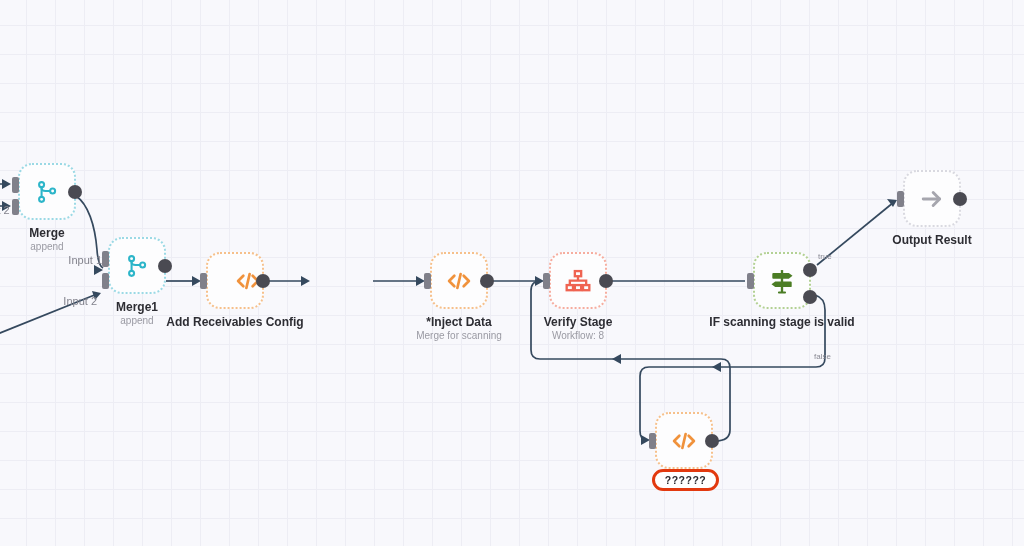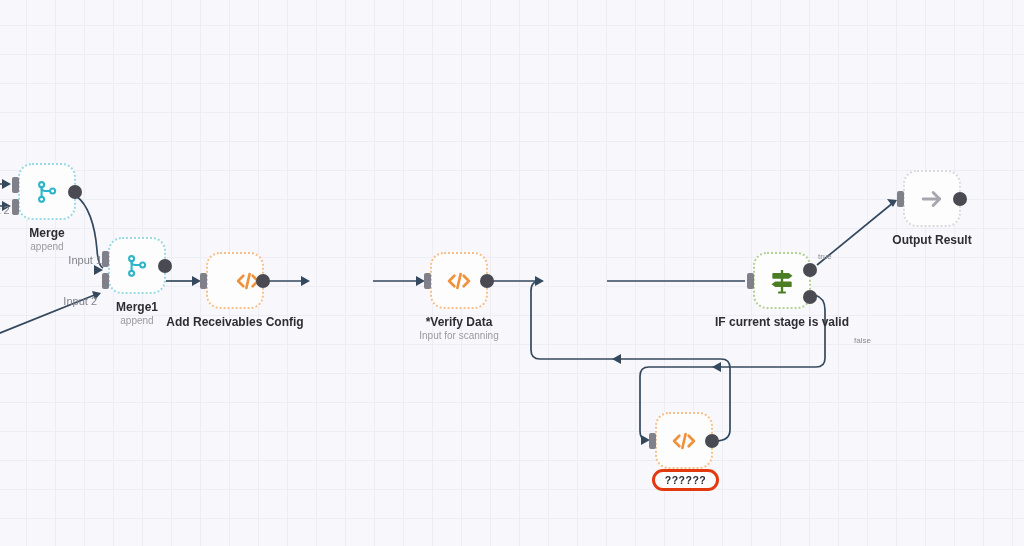--- a/index.html
+++ b/index.html
@@ -172,44 +172,62 @@
     <span class="bar"></span>
     <svg class="icon" width="28" height="28" viewBox="0 0 24 24">
       <g stroke="#f0923c" stroke-width="2.3" fill="none" stroke-linecap="round" stroke-linejoin="round">
         <polyline points="8,7.5 3.5,12 8,16.5"></polyline>
         <polyline points="16,7.5 20.5,12 16,16.5"></polyline>
         <path d="M13.4 6 L10.6 18"></path>
       </g>
     </svg>
     <span class="dot"></span>
     <div class="nlabel">
-      <div class="title">*Verify Data</div>
-      <div class="sub">Input for scanning</div>
-    </div>
-  </div>
-
+      <div class="title">*Inject Data</div>
+      <div class="sub">Merge for scanning</div>
+    </div>
+  </div>
+
+  <div class="node n-subwf" style="left:549px; top:252px;">
+    <span class="bar"></span>
+    <svg class="icon" width="28" height="28" viewBox="0 0 24 24">
+      <g stroke="#ef6351" stroke-width="2" fill="none">
+        <rect x="9.3" y="3.5" width="5.4" height="4.4"></rect>
+        <rect x="2.3" y="15.5" width="5.4" height="4.4"></rect>
+        <rect x="9.3" y="15.5" width="5.4" height="4.4"></rect>
+        <rect x="16.3" y="15.5" width="5.4" height="4.4"></rect>
+        <path d="M12 7.9 V11.7"></path>
+        <path d="M5 15.5 V11.7 H19 V15.5"></path>
+      </g>
+    </svg>
+    <span class="dot"></span>
+    <div class="nlabel">
+      <div class="title">Verify Stage</div>
+      <div class="sub">Workflow: 8</div>
+    </div>
+  </div>
 
   <div class="node n-if" style="left:753px; top:252px;">
     <span class="bar"></span>
     <svg class="icon" width="28" height="28" viewBox="0 0 24 24">
       <g fill="#4b7d24" stroke="none">
         <rect x="11" y="2.5" width="2" height="19" rx="0.6"></rect>
         <rect x="8.5" y="21" width="7" height="1.8" rx="0.9"></rect>
         <path d="M4.5 5.2 H17.8 L21 7.6 L17.8 10 H4.5 Q3.7 10 3.7 9.2 V6 Q3.7 5.2 4.5 5.2 Z"></path>
         <path d="M19.5 12.4 H6.2 L3 14.8 L6.2 17.2 H19.5 Q20.3 17.2 20.3 16.4 V13.2 Q20.3 12.4 19.5 12.4 Z"></path>
       </g>
     </svg>
     <span class="dot d-top"></span>
     <span class="dot d-bottom"></span>
     <div class="nlabel">
-      <div class="title">IF current stage is valid</div>
+      <div class="title">IF scanning stage is valid</div>
     </div>
   </div>
   <span class="cond-label" style="left:818px; top:252px;">true</span>
-  <span class="cond-label" style="left:814px; top:336px;margin-left:40px;">false</span>
+  <span class="cond-label" style="left:814px; top:352px;">false</span>
 
   <div class="node n-noop" style="left:903px; top:170px;justify-content:center;">
     <span class="bar"></span>
     <svg class="icon" width="28" height="28" viewBox="0 0 24 24">
       <g stroke="#a6a6ae" stroke-width="2.5" fill="none" stroke-linecap="round" stroke-linejoin="round">
         <path d="M4.5 12 H18.5"></path>
         <polyline points="13,6.5 18.5,12 13,17.5"></polyline>
       </g>
     </svg>
     <span class="dot"></span>

